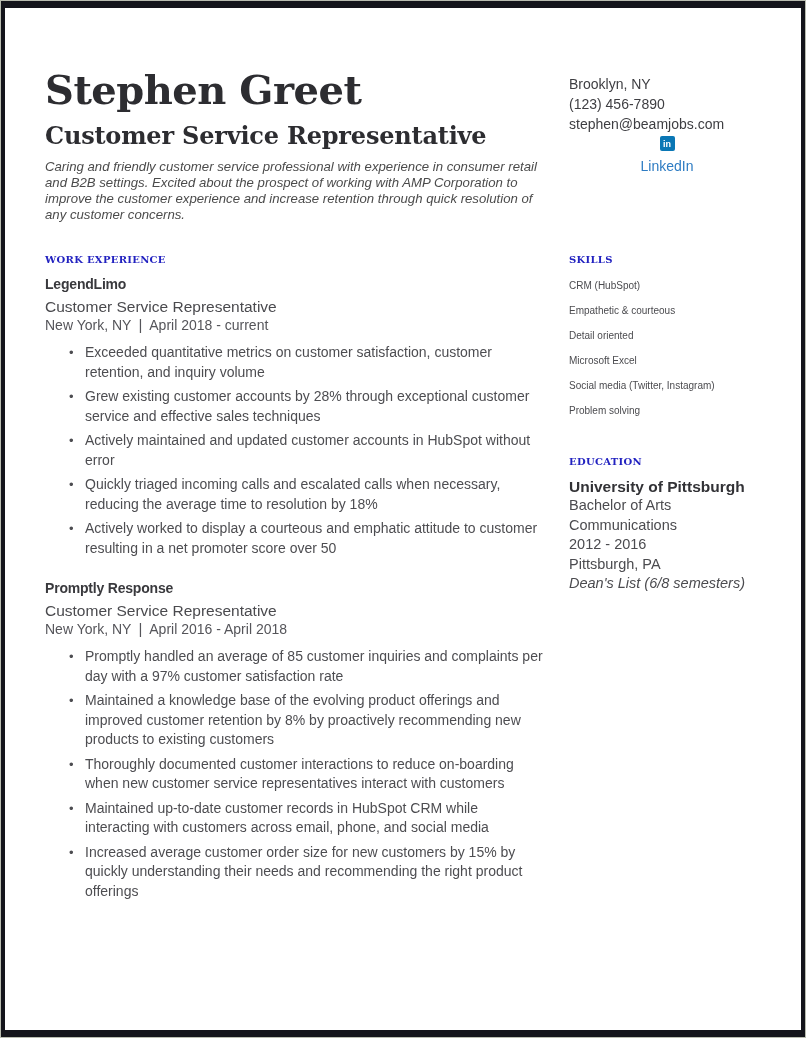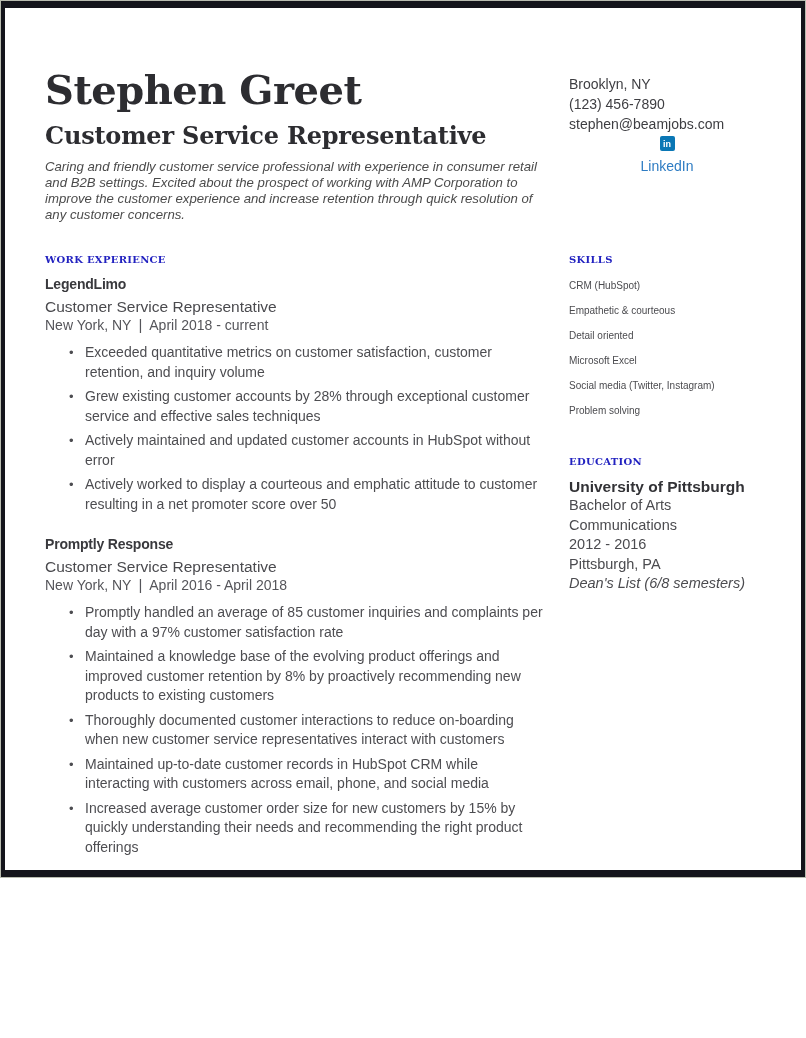--- a/index.html
+++ b/index.html
@@ -6,21 +6,21 @@
     --frame:#14141b;
     --section-heading:#2222c0;
     --link-blue:#2e7cc3;
     --linkedin-icon-bg:#0a77b5;
   }
   *{margin:0;padding:0;box-sizing:border-box;}
   html,body{width:806px;height:1038px;background:#fff;}
   body{font-family:"Liberation Sans","DejaVu Sans",sans-serif;}
 
   .sheet{
-    width:806px;height:878px;
+    width:806px;height:1038px;
     border:1px solid #b9bcb0;
     background:#fff;
     overflow:hidden;
   }
   .frame{
     width:100%;height:100%;
     border:solid var(--frame);
     border-width:7px 4px;
   }
   .content{
@@ -128,20 +128,21 @@
           <div class="job">
             <div class="company">LegendLimo</div>
             <div class="job-title">Customer Service Representative</div>
             <div class="meta">
               <span>New York, NY</span><span class="pipe">|</span><span>April 2018 - current</span>
             </div>
             <ul class="bullets">
               <li>Exceeded quantitative metrics on customer satisfaction, customer retention, and inquiry volume</li>
               <li>Grew existing customer accounts by 28% through exceptional customer service and effective sales techniques</li>
               <li>Actively maintained and updated customer accounts in HubSpot without error</li>
+              <li>Quickly triaged incoming calls and escalated calls when necessary, reducing the average time to resolution by 18%</li>
               <li>Actively worked to display a courteous and emphatic attitude to customer resulting in a net promoter score over 50</li>
             </ul>
           </div>
 
           <div class="job">
             <div class="company">Promptly Response</div>
             <div class="job-title">Customer Service Representative</div>
             <div class="meta">
               <span>New York, NY</span><span class="pipe">|</span><span>April 2016 - April 2018</span>
             </div>

